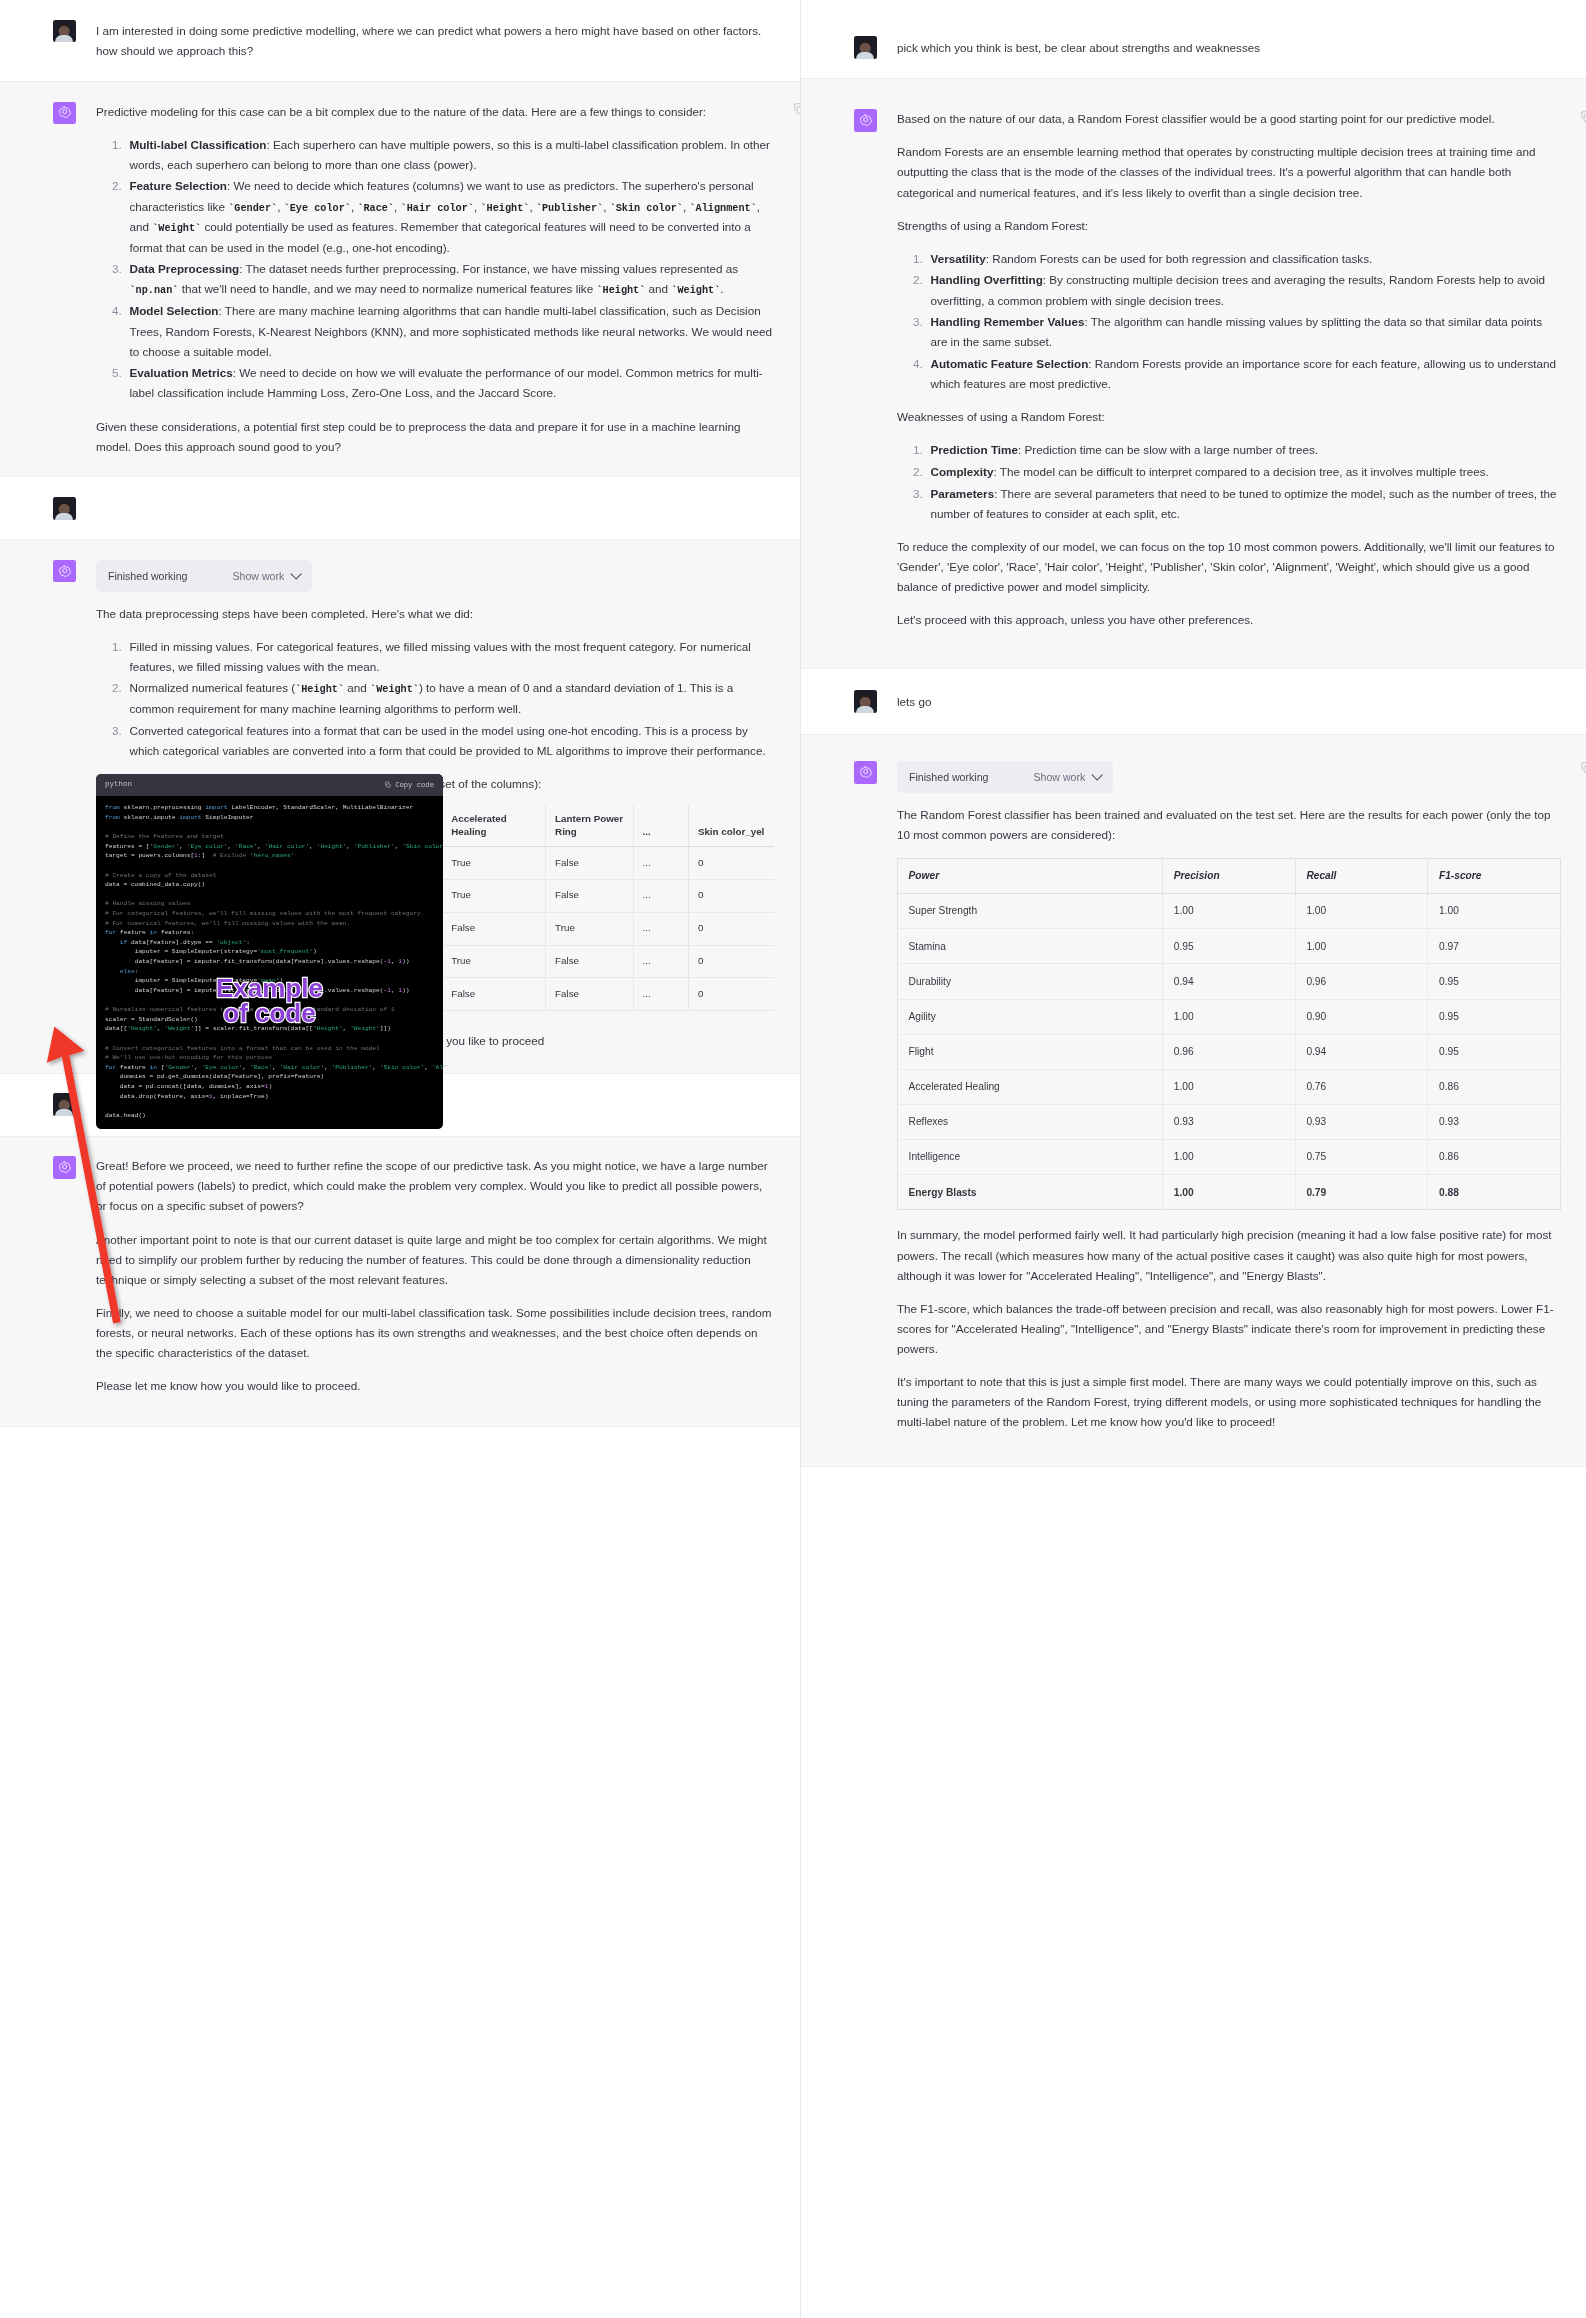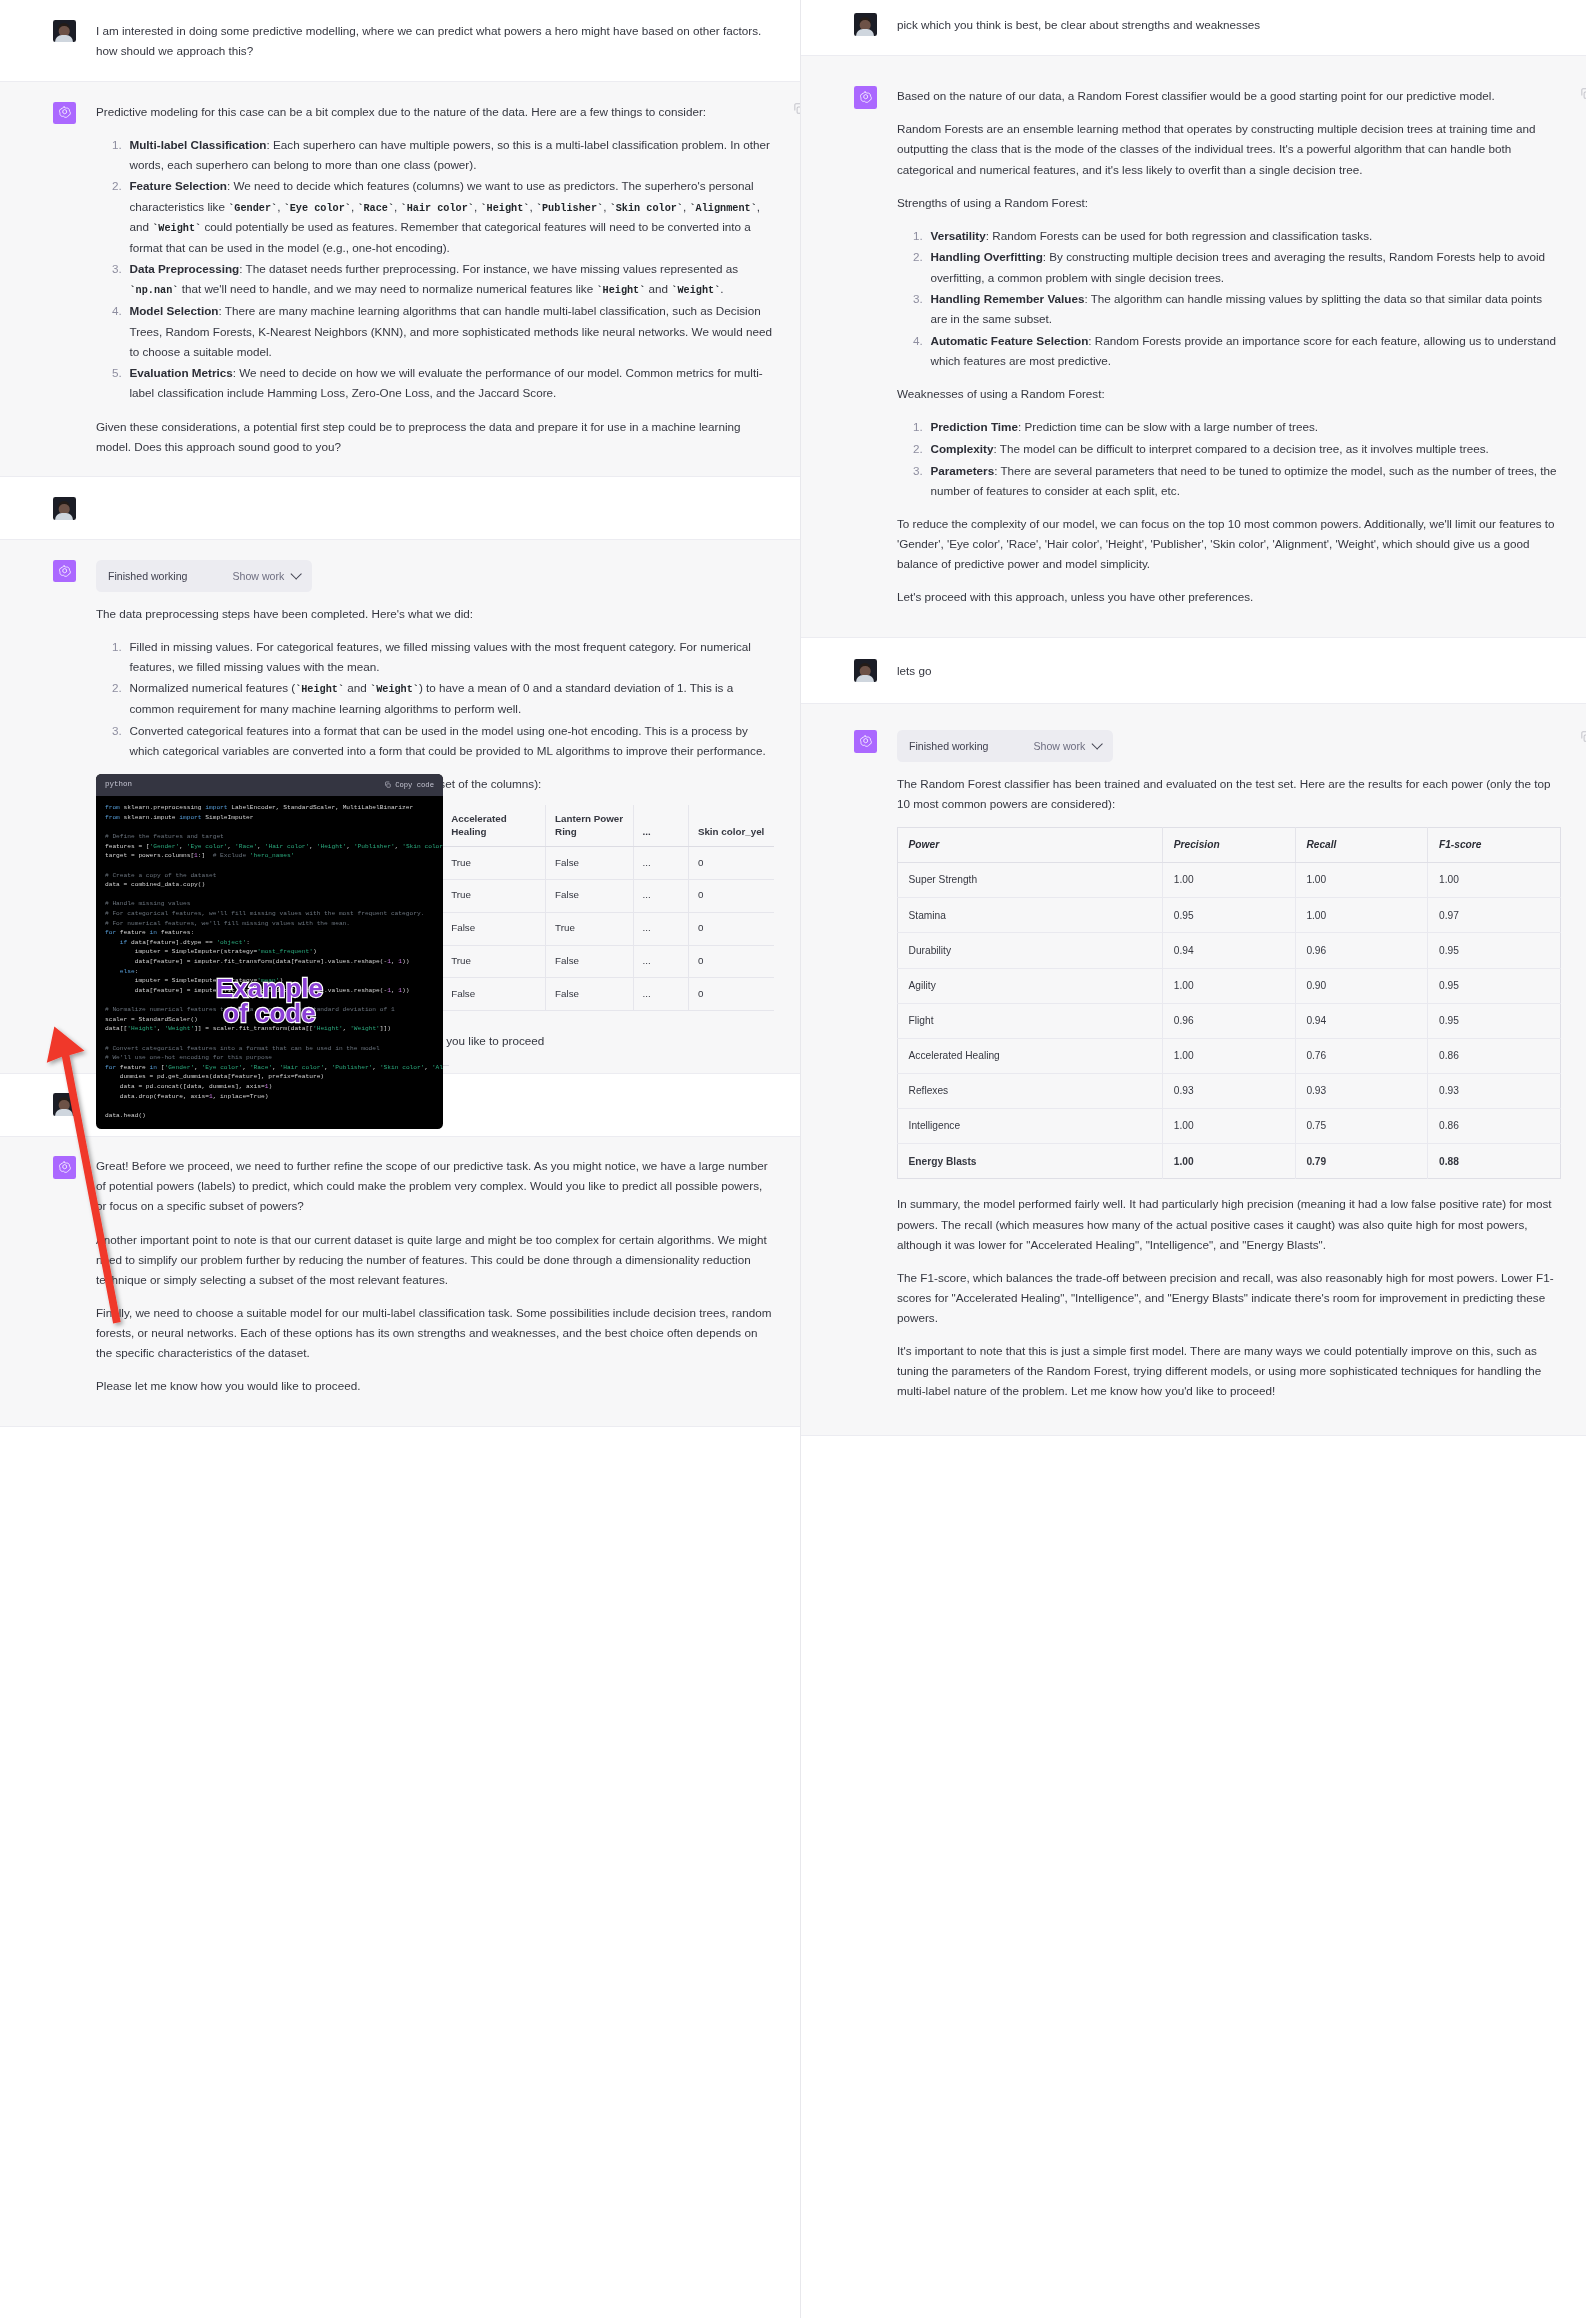--- a/index.html
+++ b/index.html
@@ -357,34 +357,34 @@
       </defs>
       <g filter="url(#sh)">
         <path d="M94 400 L26 46 L6 54 L16 6 L56 38 L36 44 L104 398 Z" fill="#f0372b"></path>
       </g>
     </svg>
 
   </div>
 
   <div class="col right">
 
-    <div class="msg user" style="padding-top:13px;">
+    <div class="msg user" style="padding-top:36px;">
       <div class="msg-inner">
         <div class="avatar user-av">
           <div class="hair"></div>
             <div class="face"></div>
             <div class="body"></div>
         </div>
         <div class="content user-text">
             <p>pick which you think is best, be clear about strengths and weaknesses</p>
           </div>
       </div>
     </div>
 
-    <div class="msg bot" style="padding-top:30px;padding-bottom:30px;">
+    <div class="msg bot" style="padding-top:30px;padding-bottom:38px;">
       <div class="msg-inner">
         <div class="avatar bot-av">
           <svg viewBox="0 0 24 24" fill="none" stroke="#fff" stroke-width="1.3">
               <path d="M12 3.2c-1.8 0-3.2 1-3.8 2.4-1.6.1-3 1-3.7 2.4-.9 1.6-.6 3.5.5 4.7-.5 1.5-.2 3.2 1 4.3 1.2 1.2 2.9 1.5 4.4 1 .9 1.2 2.3 1.9 3.8 1.8 1.8-.1 3.3-1.2 3.9-2.8 1.5-.3 2.7-1.4 3.1-2.9.4-1.6-.1-3.2-1.3-4.2.3-1.5-.2-3.1-1.4-4.1-1.2-1-2.9-1.2-4.3-.6-.8-1.2-2-2-3.4-2z"></path>
               <path d="M9.3 8.9l3-1.7 3 1.7v3.5l-3 1.7-3-1.7z"></path>
             </svg>
         </div>
         <div class="content">
           <span class="copy-btn">
             <svg viewBox="0 0 24 24" fill="none" stroke="#9b9ba6" stroke-width="1.8">

